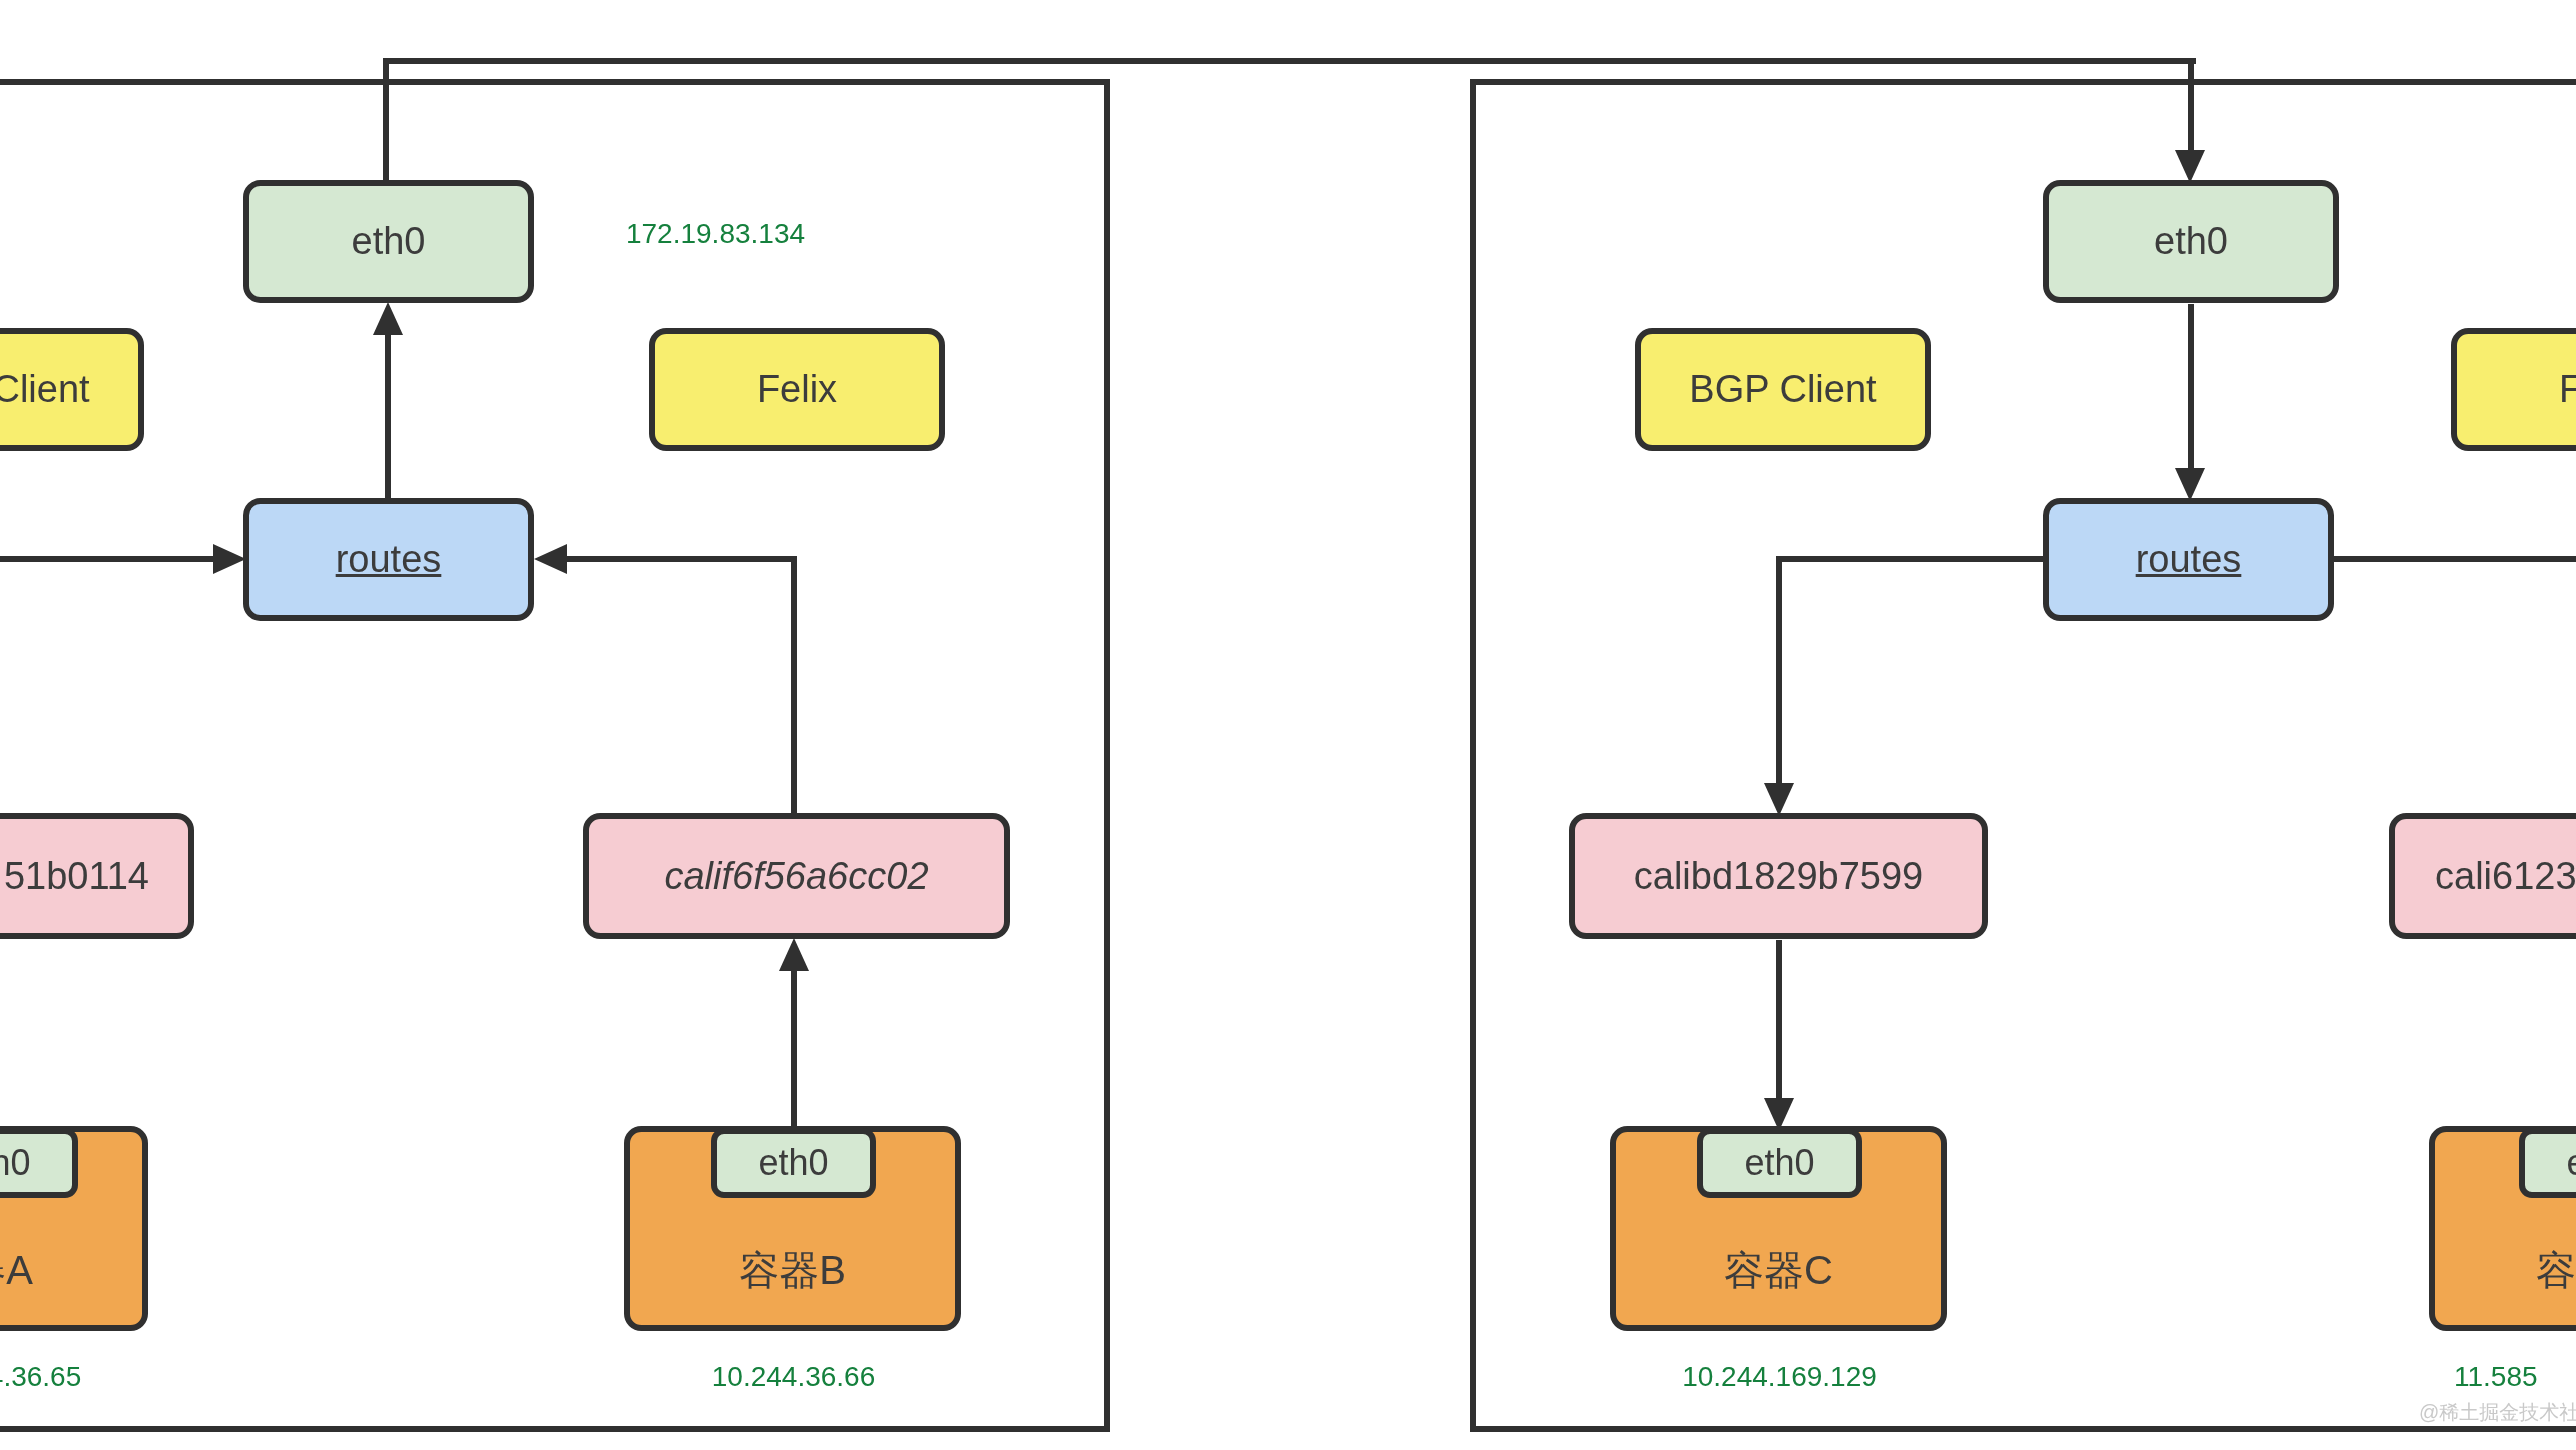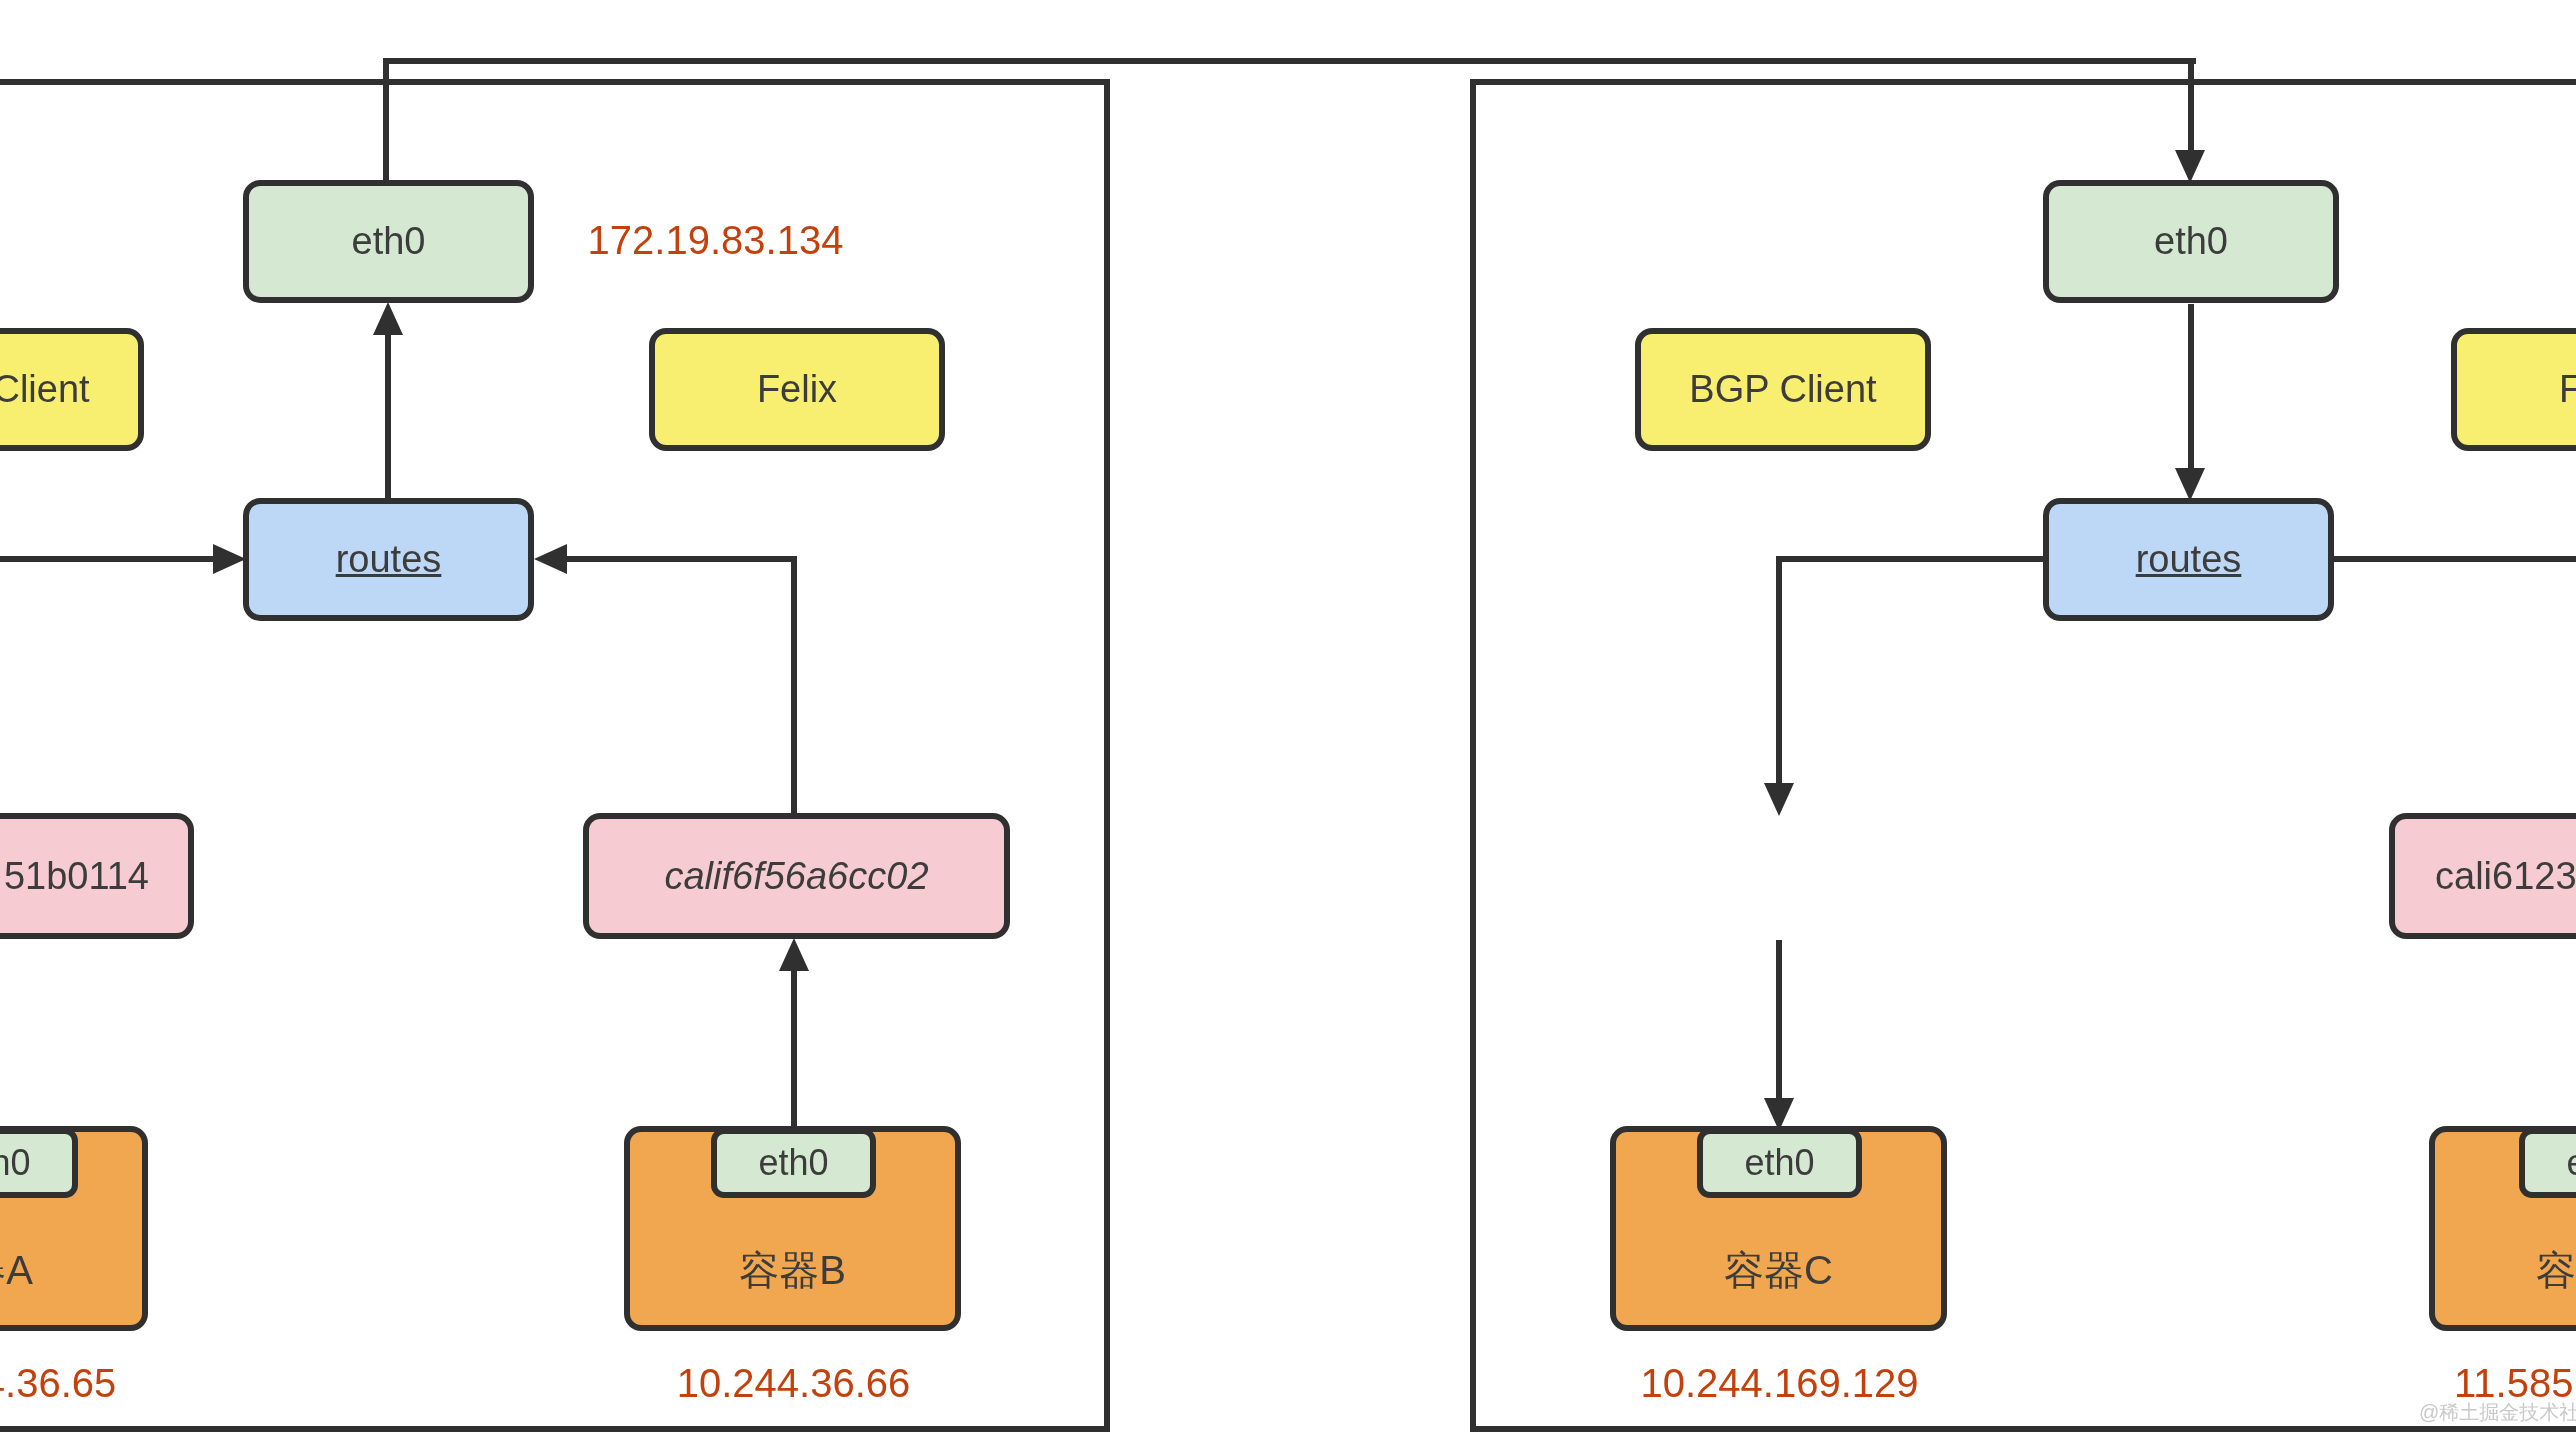--- a/index.html
+++ b/index.html
@@ -39,22 +39,22 @@
   .container-label {
     position: absolute;
     text-align: center;
     font-size: 40px;
     color: #3c3c3c;
     white-space: nowrap;
   }
   .ip-label {
     position: absolute;
     text-align: center;
-    font-size: 40px;
-    color: #c2410c;
+    font-size: 28px;
+    color: #15803d;
     white-space: nowrap;
   }
   .hline, .vline { position: absolute; background: #303030; }
   .arrow { position: absolute; width: 0; height: 0; }
   .arrow-up {
     border-left: 15px solid transparent;
     border-right: 15px solid transparent;
     border-bottom: 33px solid #303030;
   }
   .arrow-down {
@@ -164,20 +164,23 @@
     <span>BGP Client</span>
   </div>
   <div class="box fill-yellow" style="left:2451px; top:328px; width:296px; height:123px;">
     <span>Felix</span>
   </div>
 
   <div class="box fill-blue" style="left:2043px; top:498px; width:291px; height:123px;">
     <span>routes</span>
   </div>
 
+  <div class="box fill-pink" style="left:1569px; top:813px; width:419px; height:126px;">
+    <span>calibd1829b7599</span>
+  </div>
   <div class="box fill-pink justify-start" style="left:2389px; top:813px; width:426px; height:126px;">
     <span>cali6123</span>
   </div>
 
   <div class="box fill-orange" style="left:1610px; top:1126px; width:337px; height:205px;"></div>
   <div class="box fill-green tab" style="left:1697px; top:1128px; width:165px; height:70px;">
     <span>eth0</span>
   </div>
   <div class="container-label" style="left:1610px; top:1243px; width:337px;">容器C</div>
   <div class="ip-label" style="left:1509px; top:1361px; width:541px;">10.244.169.129</div>

